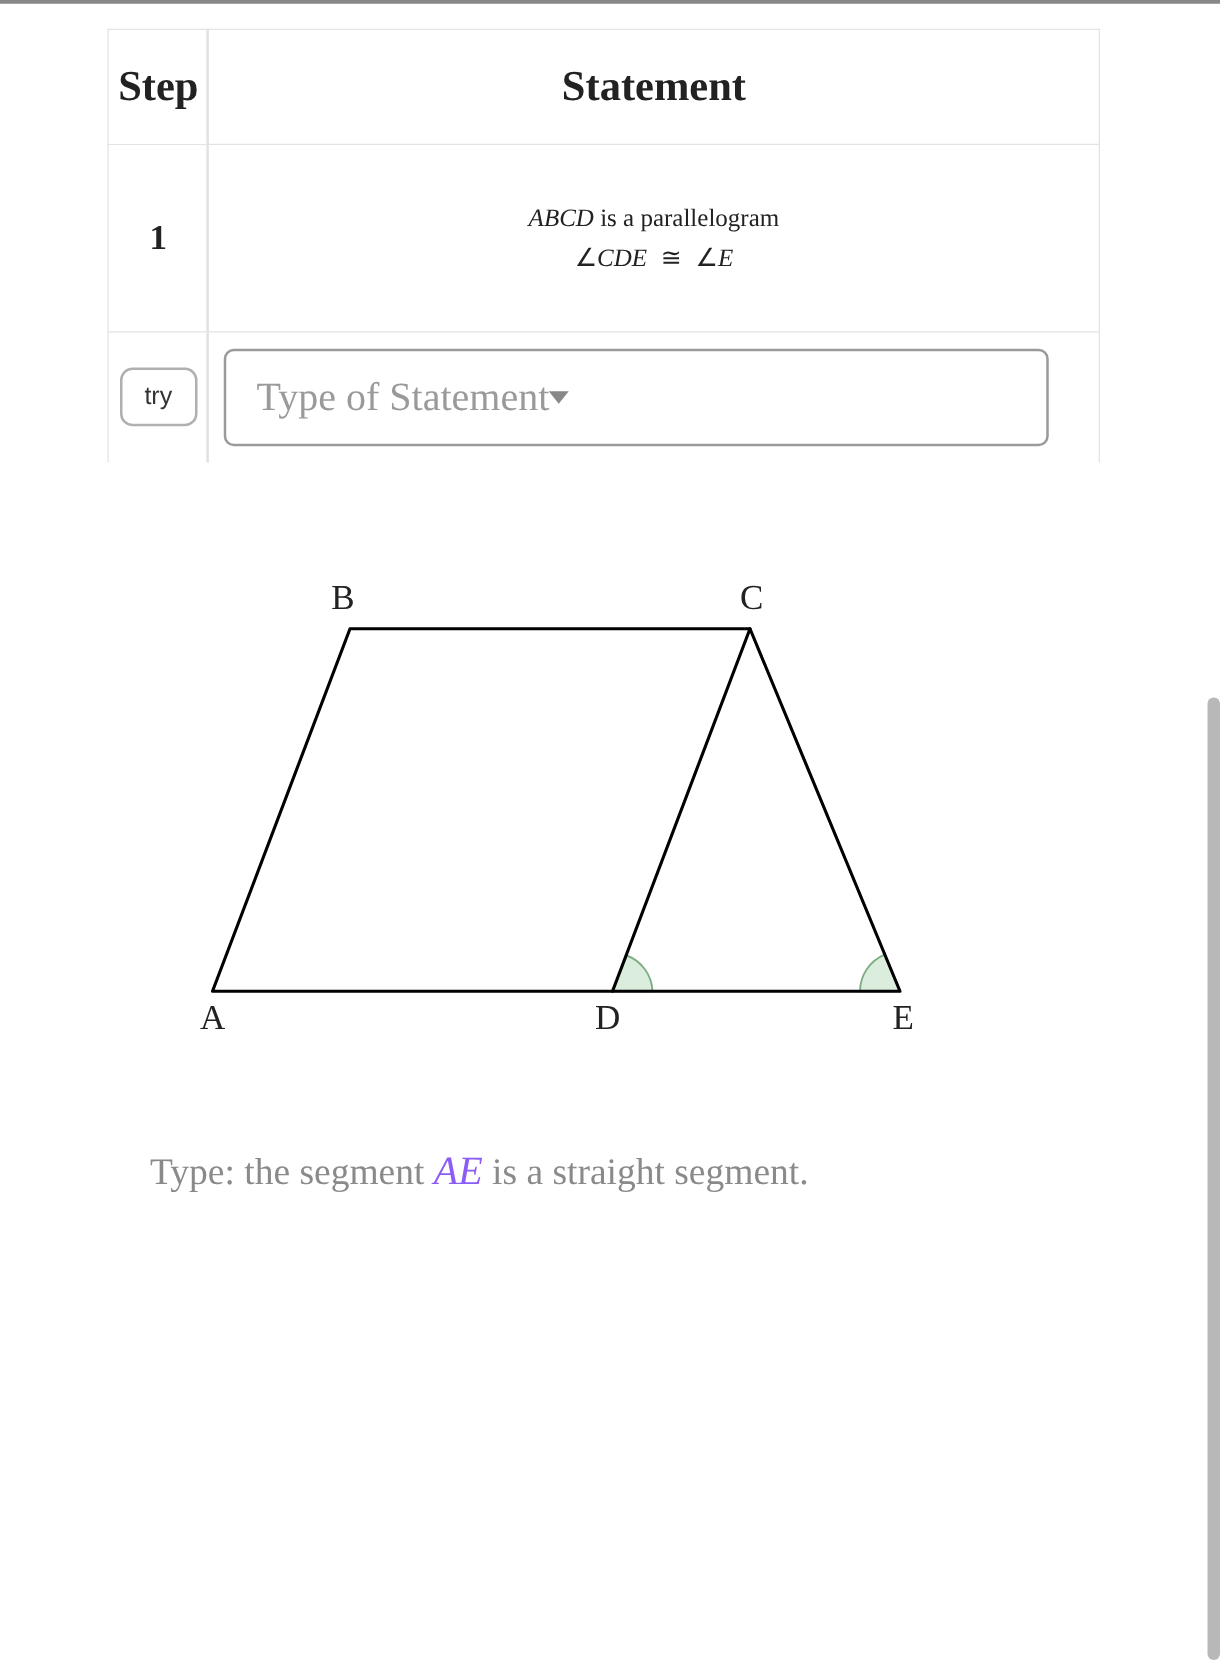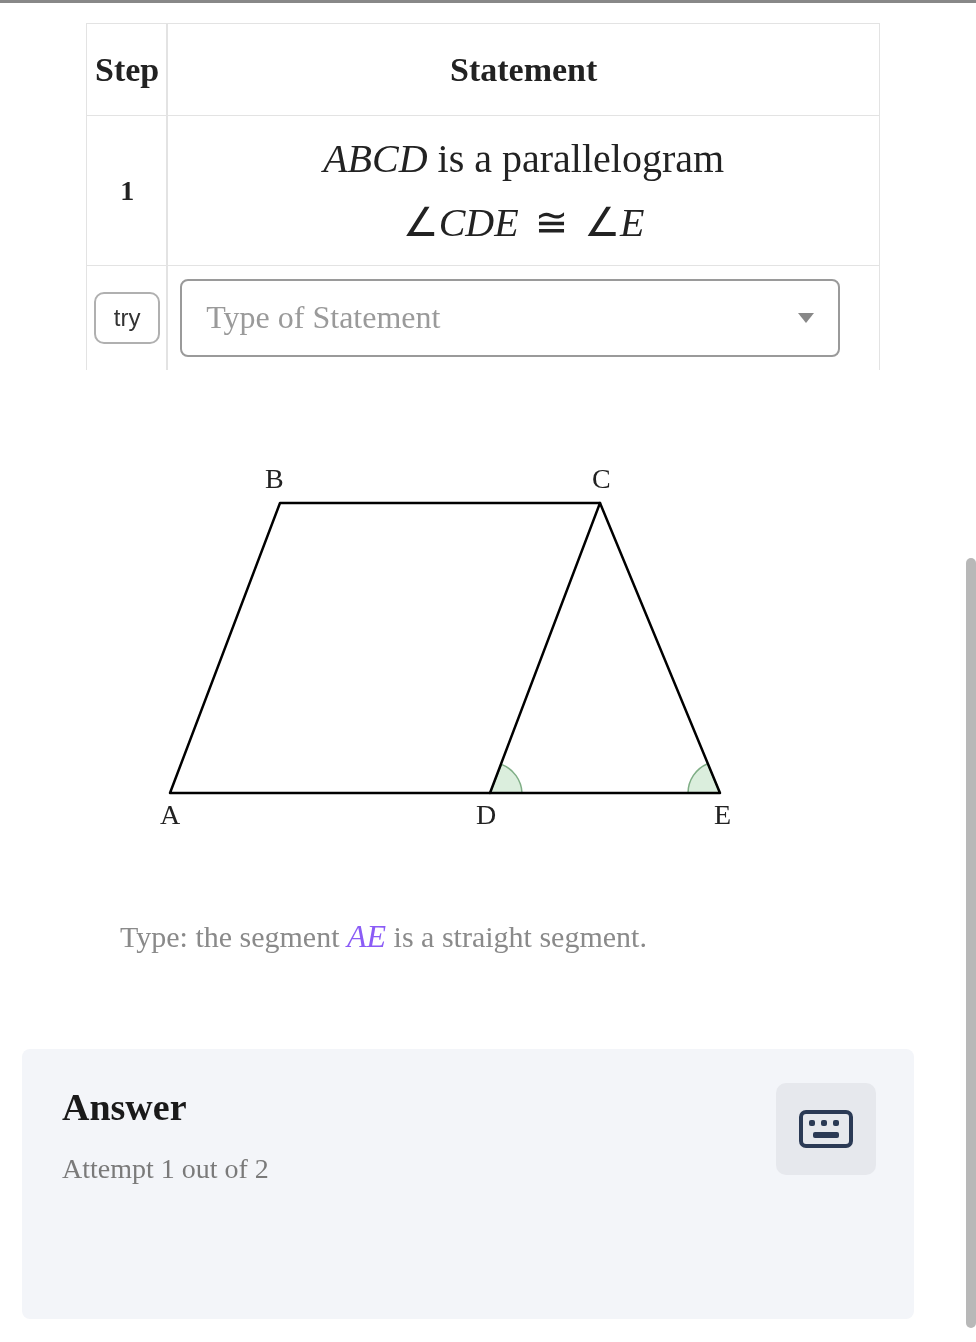--- a/index.html
+++ b/index.html
@@ -56,47 +56,47 @@
     content: "";
     position: absolute;
     right: -1px;
     top: 0;
     bottom: 0;
     width: 2px;
     background: #e3e3e3;
   }
   .row1 td { height: 150px; }
   .row1 .step-col { font-weight: bold; font-size: 28px; }
-  .stmt-lines { font-size: 40px; line-height: 1.6; }
+  .stmt-lines { font-size: 20px; line-height: 1.6; }
   .math-italic { font-style: italic; font-family: 'Times New Roman', Georgia, serif; }
   .angle { font-style: normal; font-family: 'Times New Roman', serif; }
   .congr { font-style: normal; padding: 0 6px; }
 
   .row2 td { height: 104px; border-bottom: none; }
   .try-btn {
     display: inline-block;
     border: 2px solid #b0b0b0;
     border-radius: 10px;
     padding: 10px 18px;
-    font-size: 24px;
+    font-size: 20px;
     font-family: Arial, sans-serif;
     color: #333;
     background: #fff;
     cursor: pointer;
   }
   .type-select {
     margin: 0 12px;
     width: 660px;
     height: 78px;
     border: 2px solid #9a9a9a;
     border-radius: 8px;
     padding: 16px 24px;
     display: flex;
     align-items: center;
-    justify-content: space-between;
+    justify-content: flex-start;
     background: #fff;
     cursor: pointer;
   }
   .type-select .placeholder {
     color: #9a9a9a;
     font-size: 32px;
     font-family: Georgia, serif;
   }
   .type-select .caret {
     width: 0; height: 0;
@@ -250,21 +250,14 @@
     <div class="diagram-label" style="left:442px; top:10px;">C</div>
     <div class="diagram-label" style="left:10px;  top:346px;">A</div>
     <div class="diagram-label" style="left:326px; top:346px;">D</div>
     <div class="diagram-label" style="left:564px; top:346px;">E</div>
   </div>
 
   <div class="note">
     <span>Type: the segment </span><span class="seg">AE</span><span> is a straight segment.</span>
   </div>
 
-  <div class="answer-box">
-    <div class="answer-title">Answer</div>
-    <div class="attempt">Attempt 1 out of 2</div>
-    <div class="kbd-btn">
-      <div class="kbd-icon"></div>
-    </div>
-  </div>
 
 </div>
 
 </body></html>

